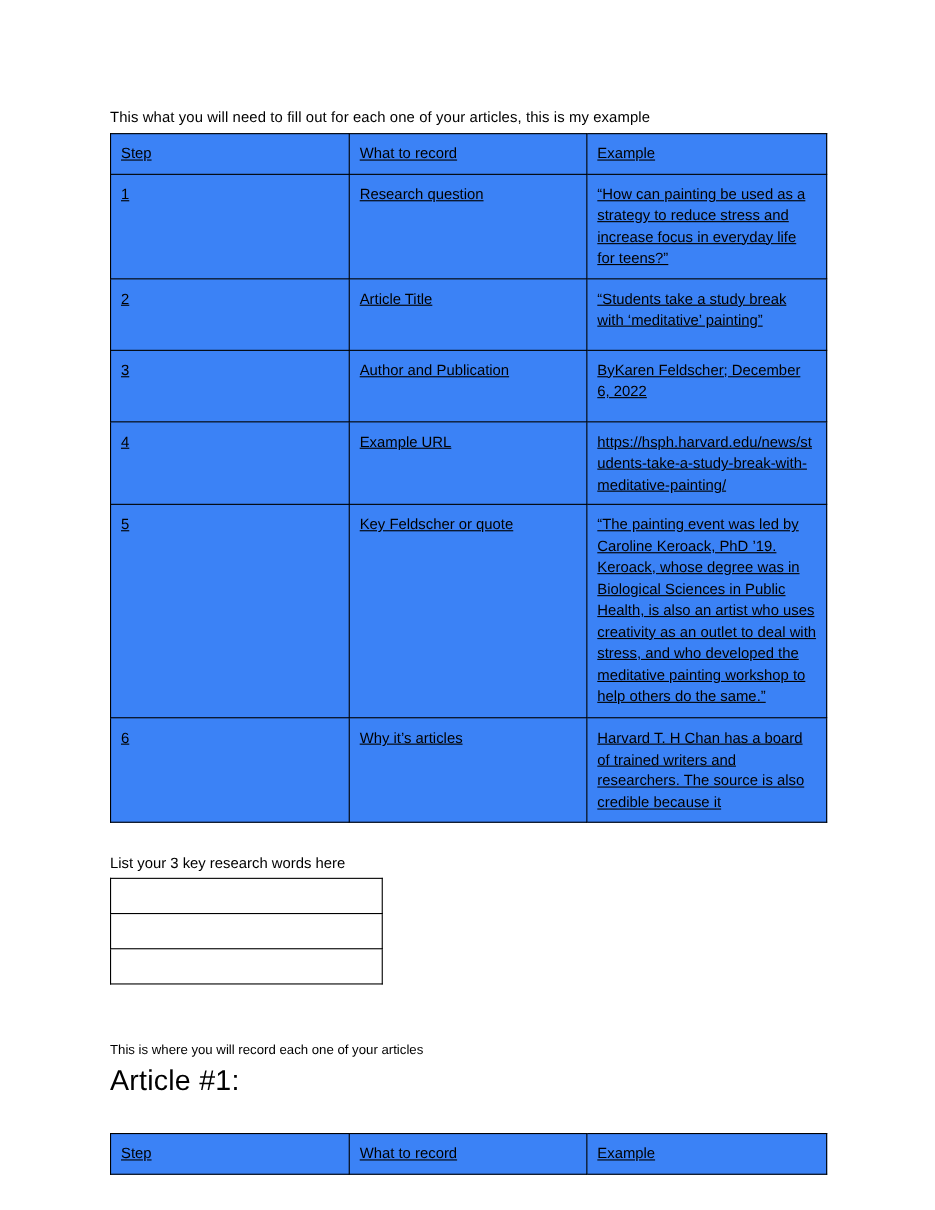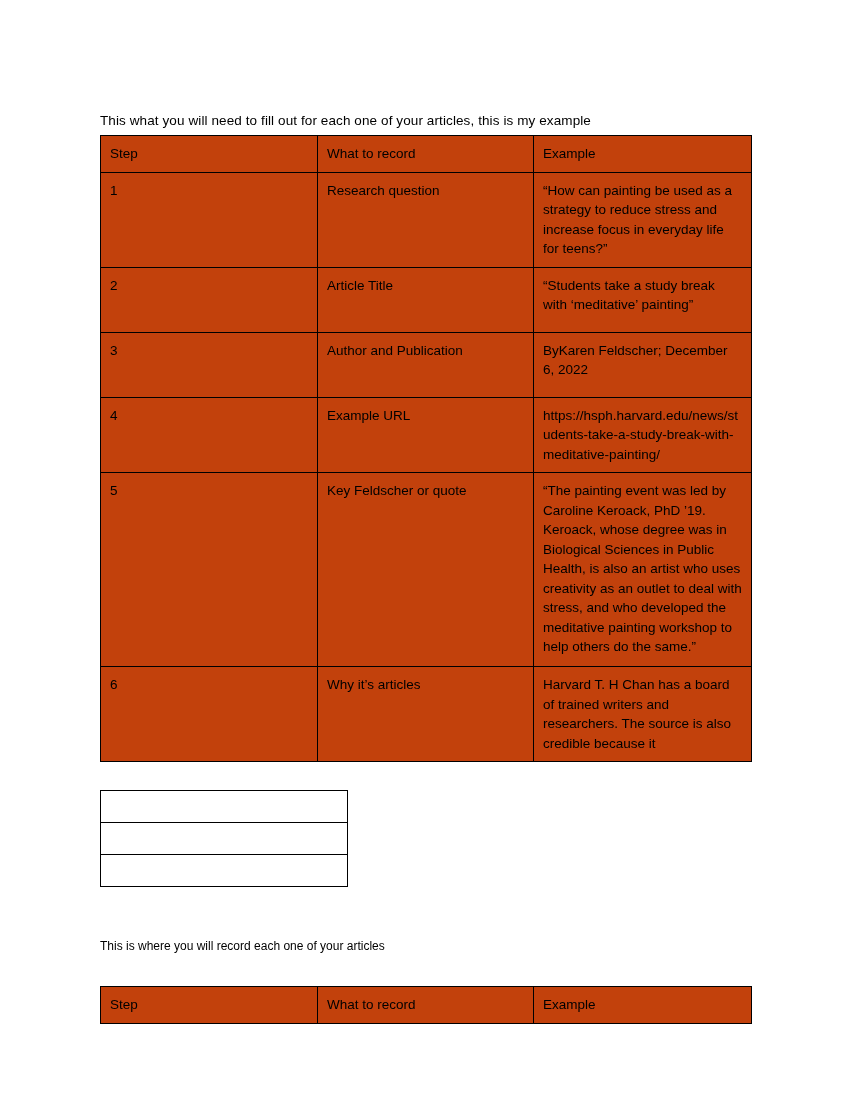--- a/index.html
+++ b/index.html
@@ -19,37 +19,38 @@
     position: absolute;
     left: 0;
     top: 0;
     width: 850px;
     height: 1100px;
     background: #ffffff;
   }
   .content {
     position: absolute;
     left: 100px;
-    top: 112px;
+    top: 98px;
     width: 651px;
   }
 
   .intro-line {
     font-size: 13.5px;
     line-height: 17px;
     color: #000;
     margin: 0 0 6px 0;
     letter-spacing: 0.1px;
   }
 
   table.doc-table {
     border-collapse: collapse;
     table-layout: fixed;
     width: 651px;
-    background: #c2410c;
+    background: #3b82f6;
+    text-decoration: underline;
   }
   table.doc-table td {
     border: 1.4px solid #000000;
     vertical-align: top;
     padding: 8px 9px 8px 9px;
     font-size: 13.5px;
     line-height: 19.5px;
     color: #000000;
     word-wrap: break-word;
     overflow-wrap: break-word;
@@ -161,39 +162,41 @@
         <tr class="r-6">
           <td>6</td>
           <td>Why it’s articles</td>
           <td>Harvard T. H Chan has a board of trained writers and researchers. The source is also credible because it</td>
         </tr>
       </tbody>
     </table>
 
     <div class="spacer-a"></div>
 
+    <p class="label-line">List your 3 key research words here</p>
 
     <table class="words-table">
       <tbody>
         <tr>
           <td></td>
         </tr>
         <tr>
           <td></td>
         </tr>
         <tr>
           <td></td>
         </tr>
       </tbody>
     </table>
 
     <div class="spacer-b"></div>
 
     <p class="record-line">This is where you will record each one of your articles</p>
 
+    <h1 class="article-heading">Article #1:</h1>
 
     <div class="spacer-c"></div>
 
     <table class="doc-table">
       <colgroup>
         <col class="c-step">
           <col class="c-what">
           <col class="c-example">
       </colgroup>
       <tbody>

